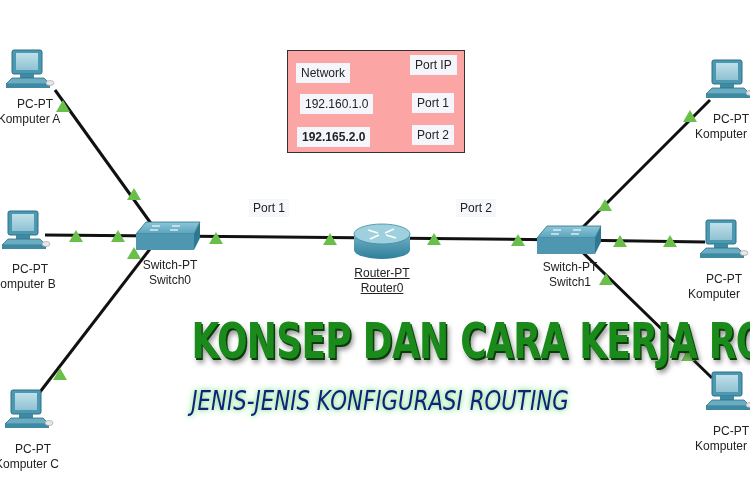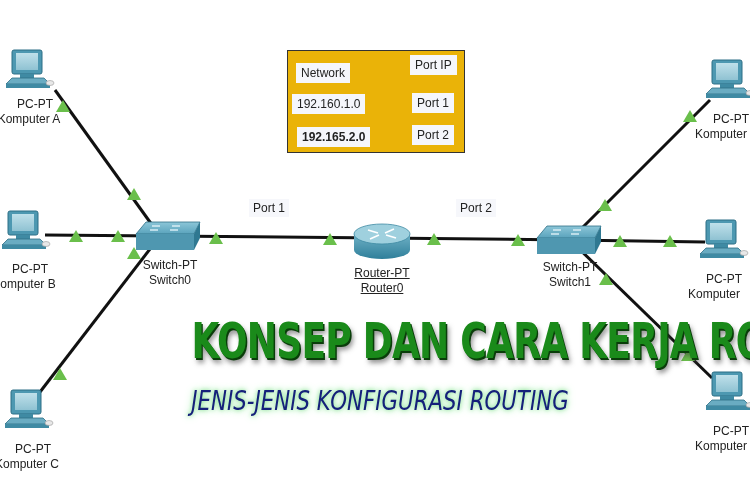--- a/index.html
+++ b/index.html
@@ -1,20 +1,20 @@
 <!DOCTYPE html>
 <html><head>
 <meta charset="utf-8">
 <style>
   html, body { margin:0; padding:0; background:#ffffff; }
   body { width:750px; height:500px; position:relative; overflow:hidden; font-family:"Liberation Sans", sans-serif; }
   #canvas { position:absolute; left:0; top:0; width:750px; height:500px; }
   .lbl { position:absolute; font-size:12px; color:#222; text-align:center; line-height:15px; white-space:nowrap; }
   .port-lbl { position:absolute; font-size:12px; color:#222; background:#f6f7fb; padding:2px 4px; }
-  .info-box { position:absolute; left:287px; top:50px; width:178px; height:103px; border:1.5px solid #333; background:#eab308; box-sizing:border-box; }
+  .info-box { position:absolute; left:287px; top:50px; width:178px; height:103px; border:1.5px solid #333; background:#fca5a5; box-sizing:border-box; }
   .info-cell { position:absolute; font-size:12px; color:#222; background:#f5f6fb; padding:3px 5px; }
   .title-main { position:absolute; left:120px; top:312px; width:510px; text-align:center;
     font-family:"DejaVu Sans", sans-serif; font-weight:bold; font-size:50px; letter-spacing:-1px;
     color:#1a8a1a; transform:scaleX(0.72); transform-origin:center;
     text-shadow: 2px 2px 0 #0a3d0a, 4px 5px 6px rgba(60,60,60,0.55); white-space:nowrap; }
   .title-sub { position:absolute; left:140px; top:386px; width:480px; text-align:center;
     font-family:"DejaVu Sans", sans-serif; font-style:italic; font-size:26px; color:#15207a;
     transform:scaleX(0.82); transform-origin:center; white-space:nowrap;
     text-shadow: 0 0 5px #7ee08a, 0 0 9px #9be8a4; }
 </style>
@@ -129,21 +129,21 @@
         <path d="M14 -2 L4 -5"></path>
         <path d="M-12 -1 L-3 -5"></path>
         <path d="M12 -11 L3 -7"></path>
     </g>
   </g>
 </svg>
 
 <div class="info-box">
   <span class="info-cell" style="left:8px;top:12px;">Network</span>
   <span class="info-cell" style="left:122px;top:4px;">Port IP</span>
-  <span class="info-cell" style="left:4px;top:43px;">192.160.1.0</span>
+  <span class="info-cell" style="left:12px;top:43px;">192.160.1.0</span>
   <span class="info-cell" style="left:124px;top:42px;">Port 1</span>
   <span class="info-cell" style="left:9px;top:76px;font-weight:bold;">192.165.2.0</span>
   <span class="info-cell" style="left:124px;top:74px;">Port 2</span>
 </div>
 
 <span class="port-lbl" style="left:249px;top:199px;">Port 1</span>
 <span class="port-lbl" style="left:456px;top:199px;">Port 2</span>
 
 <div class="lbl" style="left:0px;top:97px;width:70px;">
   <div>PC-PT</div>

